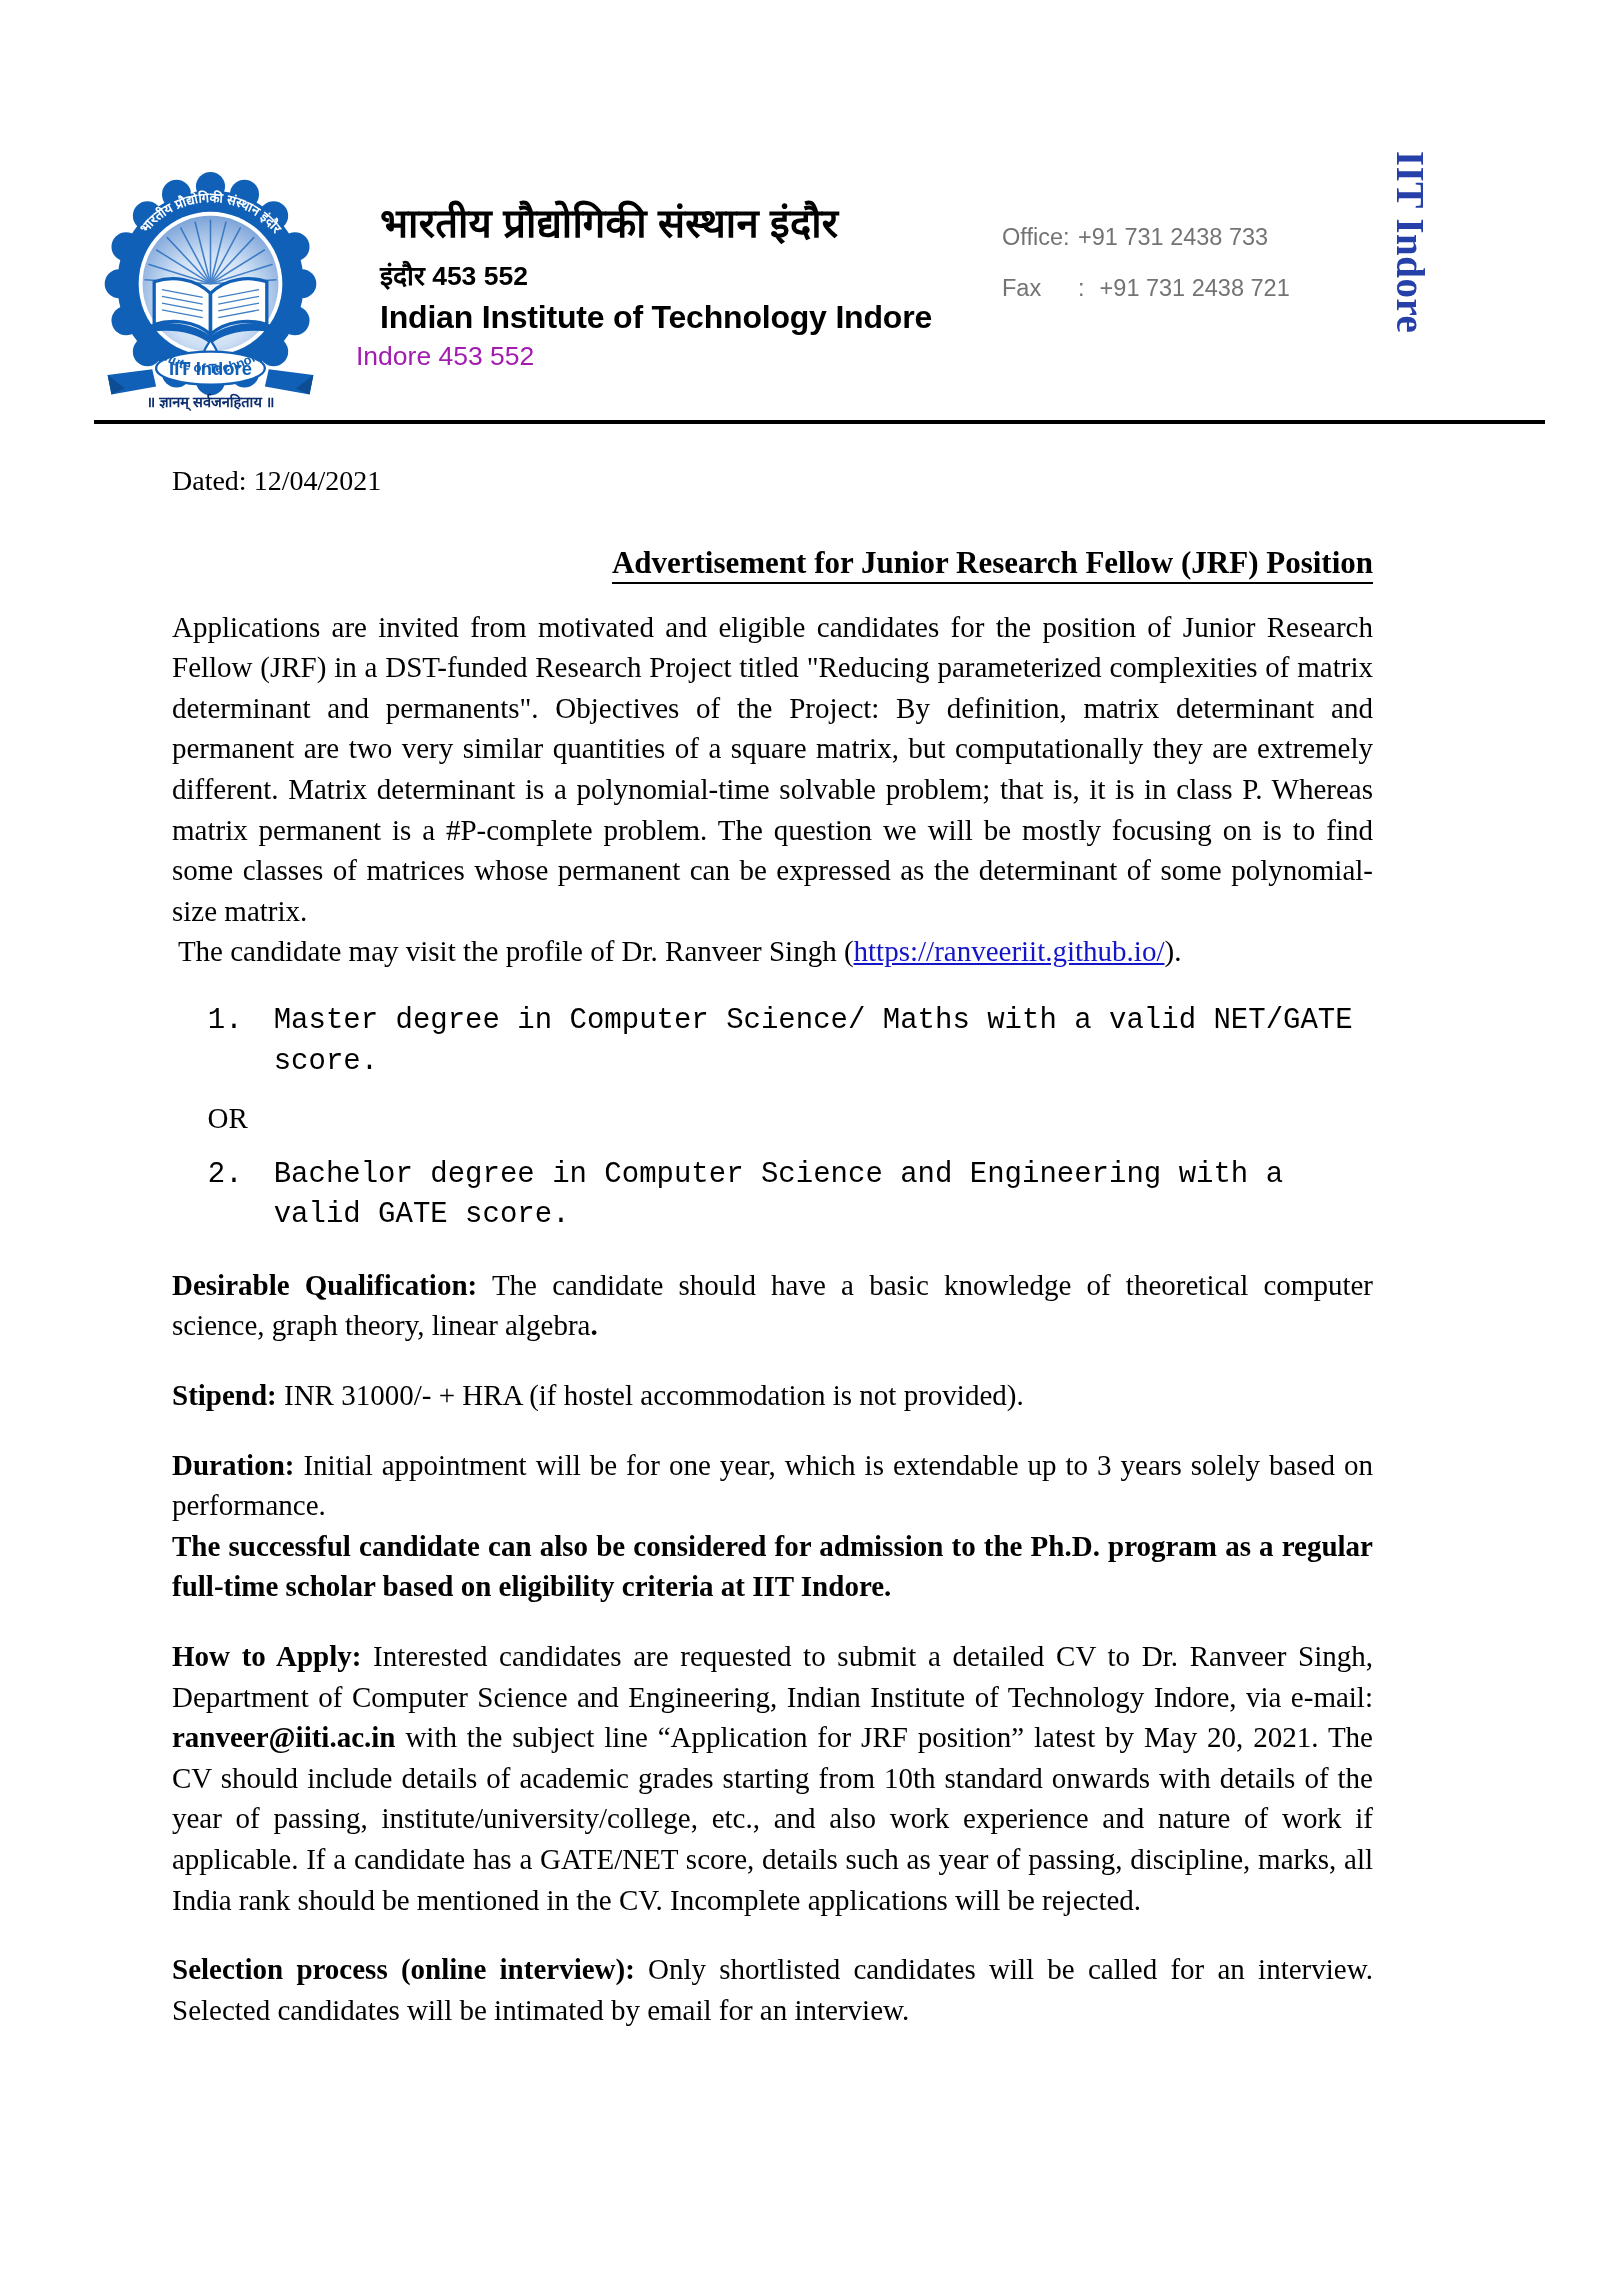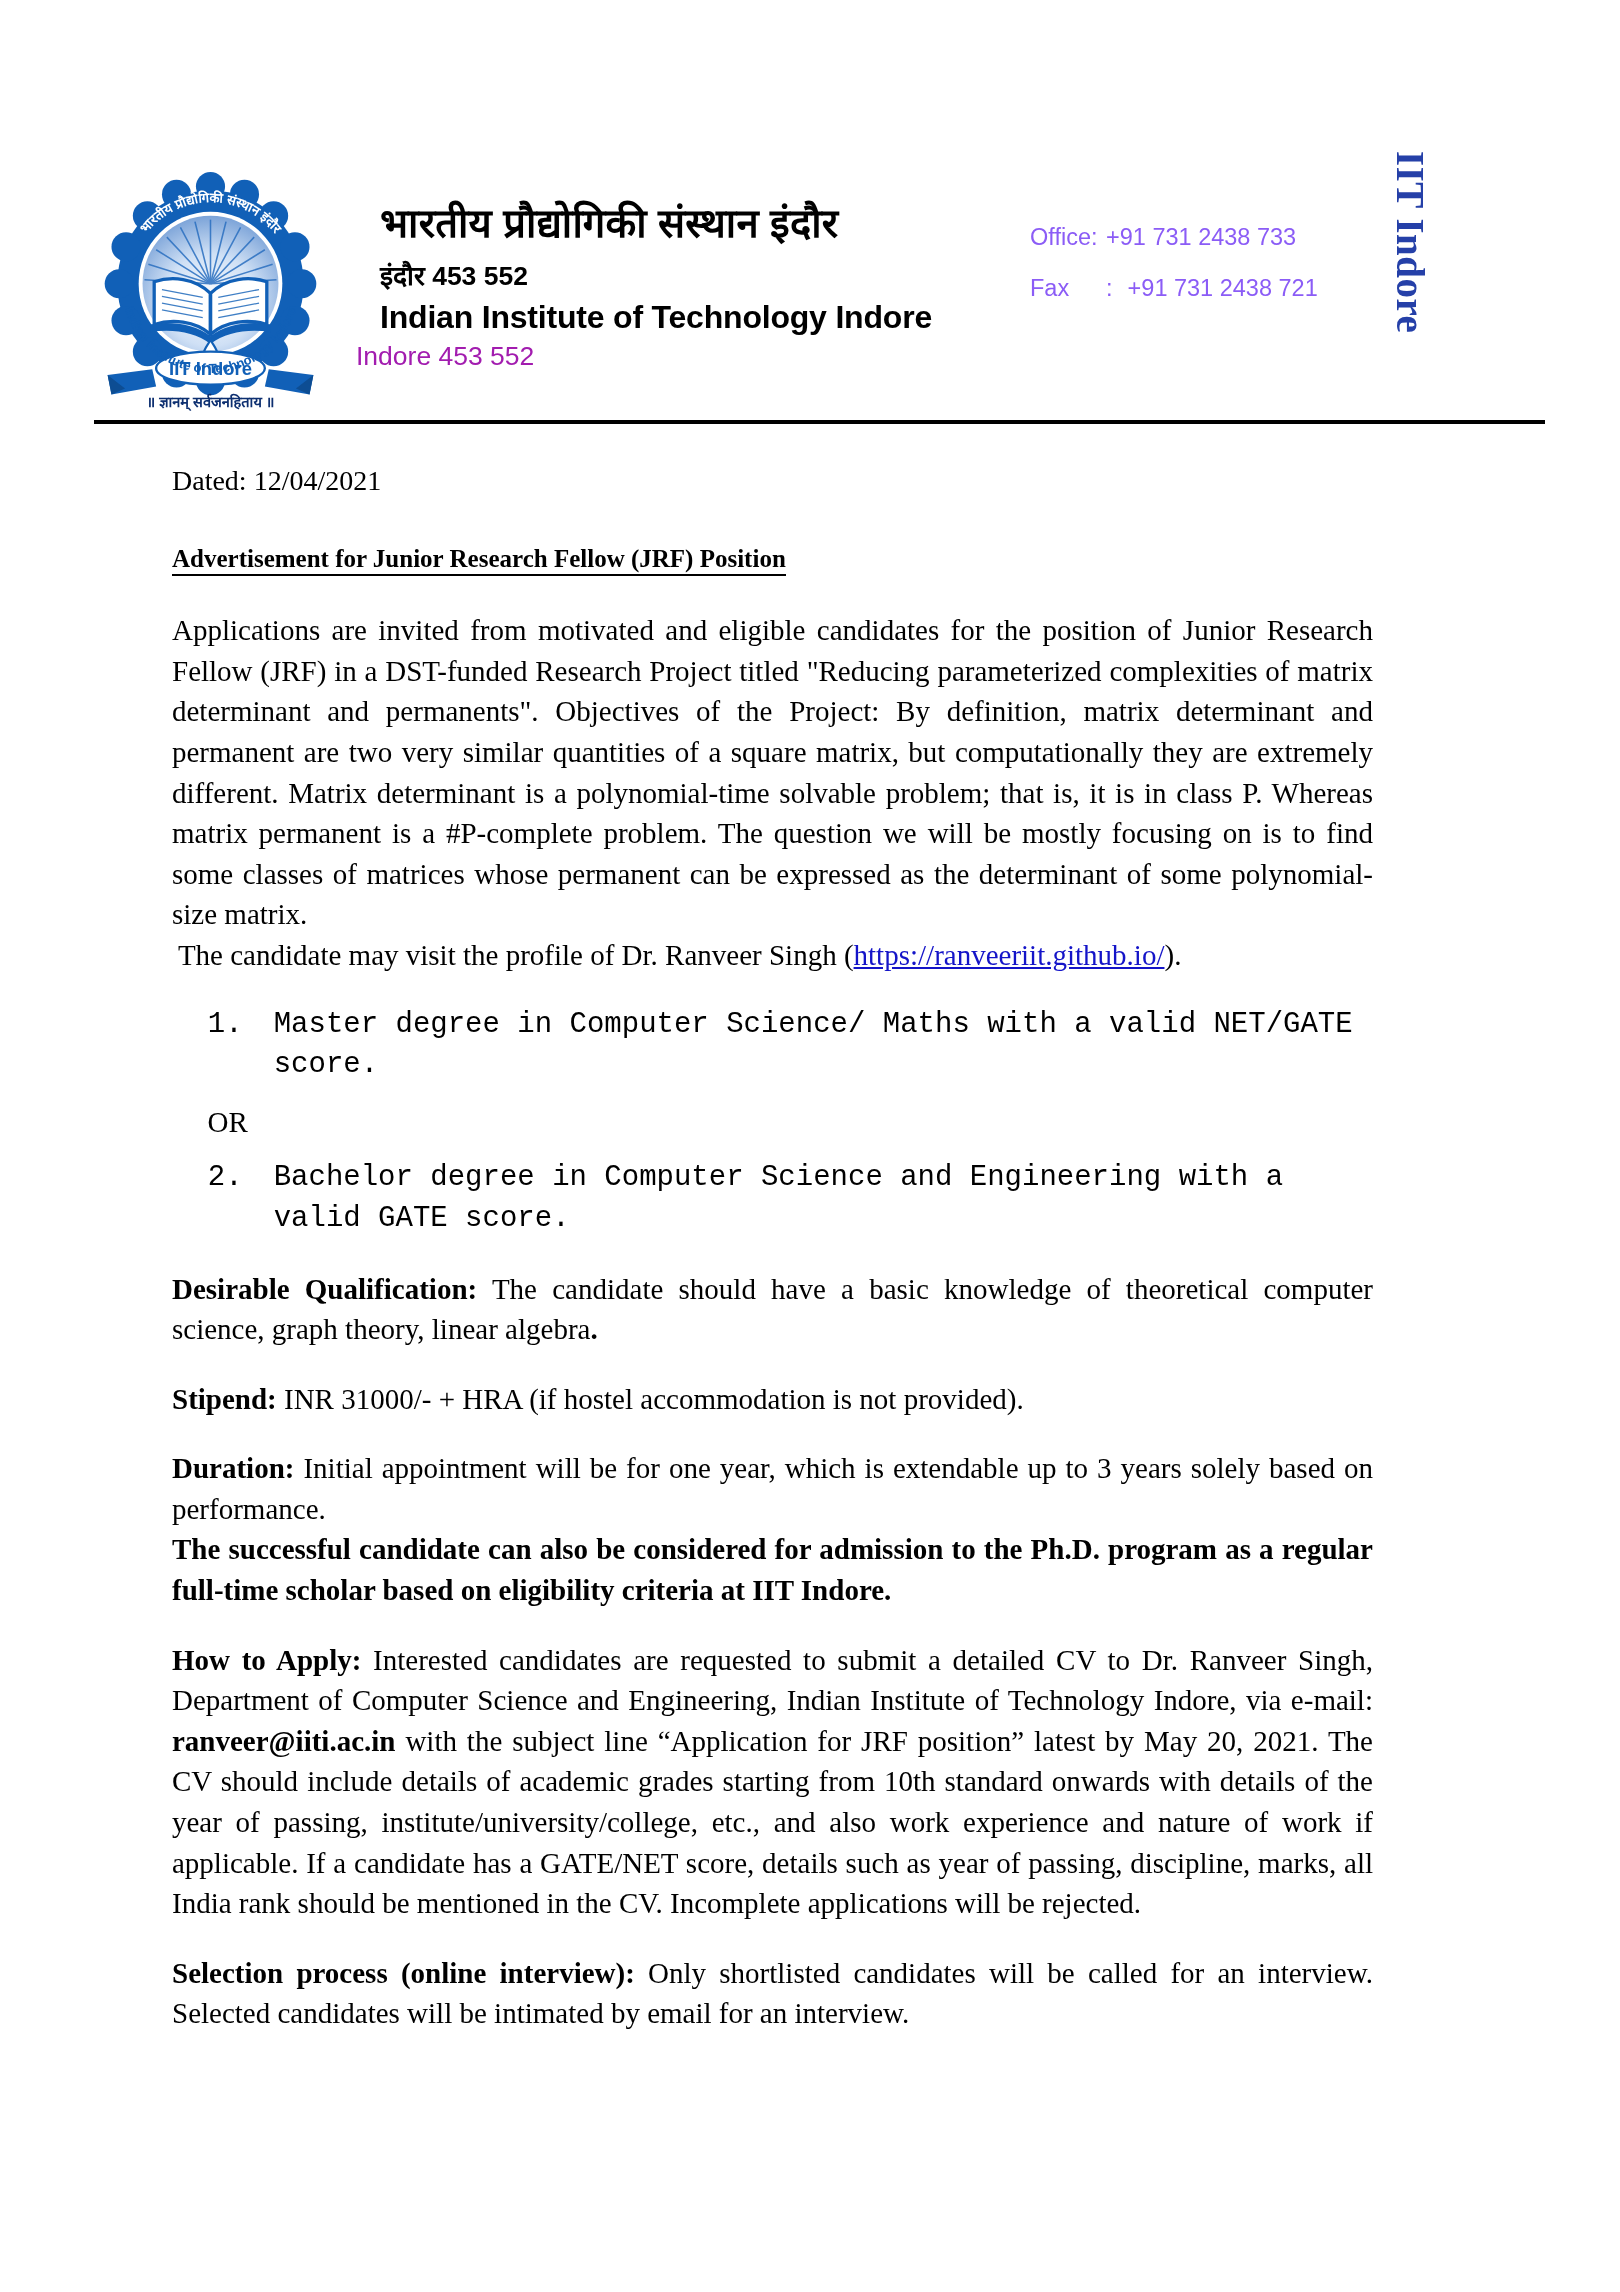--- a/index.html
+++ b/index.html
@@ -75,26 +75,26 @@
     top: 341px;
     font-family: "Liberation Sans", "DejaVu Sans", sans-serif;
     font-size: 26.5px;
     font-weight: 400;
     color: #a21caf;
     white-space: nowrap;
   }
 
   .contact-block {
     position: absolute;
-    left: 1030px;
+    left: 1002px;
     top: 212px;
     font-family: "Liberation Sans", "DejaVu Sans", sans-serif;
     font-size: 23.5px;
     line-height: 51px;
-    color: #8b5cf6;
+    color: #737373;
     white-space: nowrap;
   }
   .contact-row { display: flex; }
   .contact-label { display: inline-block; width: 76px; }
   .contact-sep  { display: inline-block; width: 21.6px; }
 
   .vertical-brand {
     position: absolute;
     left: 1372px;
     top: 147px;
@@ -135,24 +135,24 @@
     line-height: 1.40;
     text-align: justify;
   }
   .dated {
     font-weight: 400;
     font-size: 28px;
     margin: 0 0 41px 0;
     text-align: left;
   }
   .doc-title {
-    text-align: left;
-    font-weight: 700;
-    font-size: 25px;
-    margin: 0 0 34px 0;
+    text-align: right;
+    font-weight: 700;
+    font-size: 31px;
+    margin: 0 0 22px 0;
   }
   .doc-title span {
     border-bottom: 2.9px solid #000;
     padding-bottom: 2px;
   }
   p.para {
     margin: 0 0 0 0;
     text-align: justify;
     text-justify: inter-word;
   }

